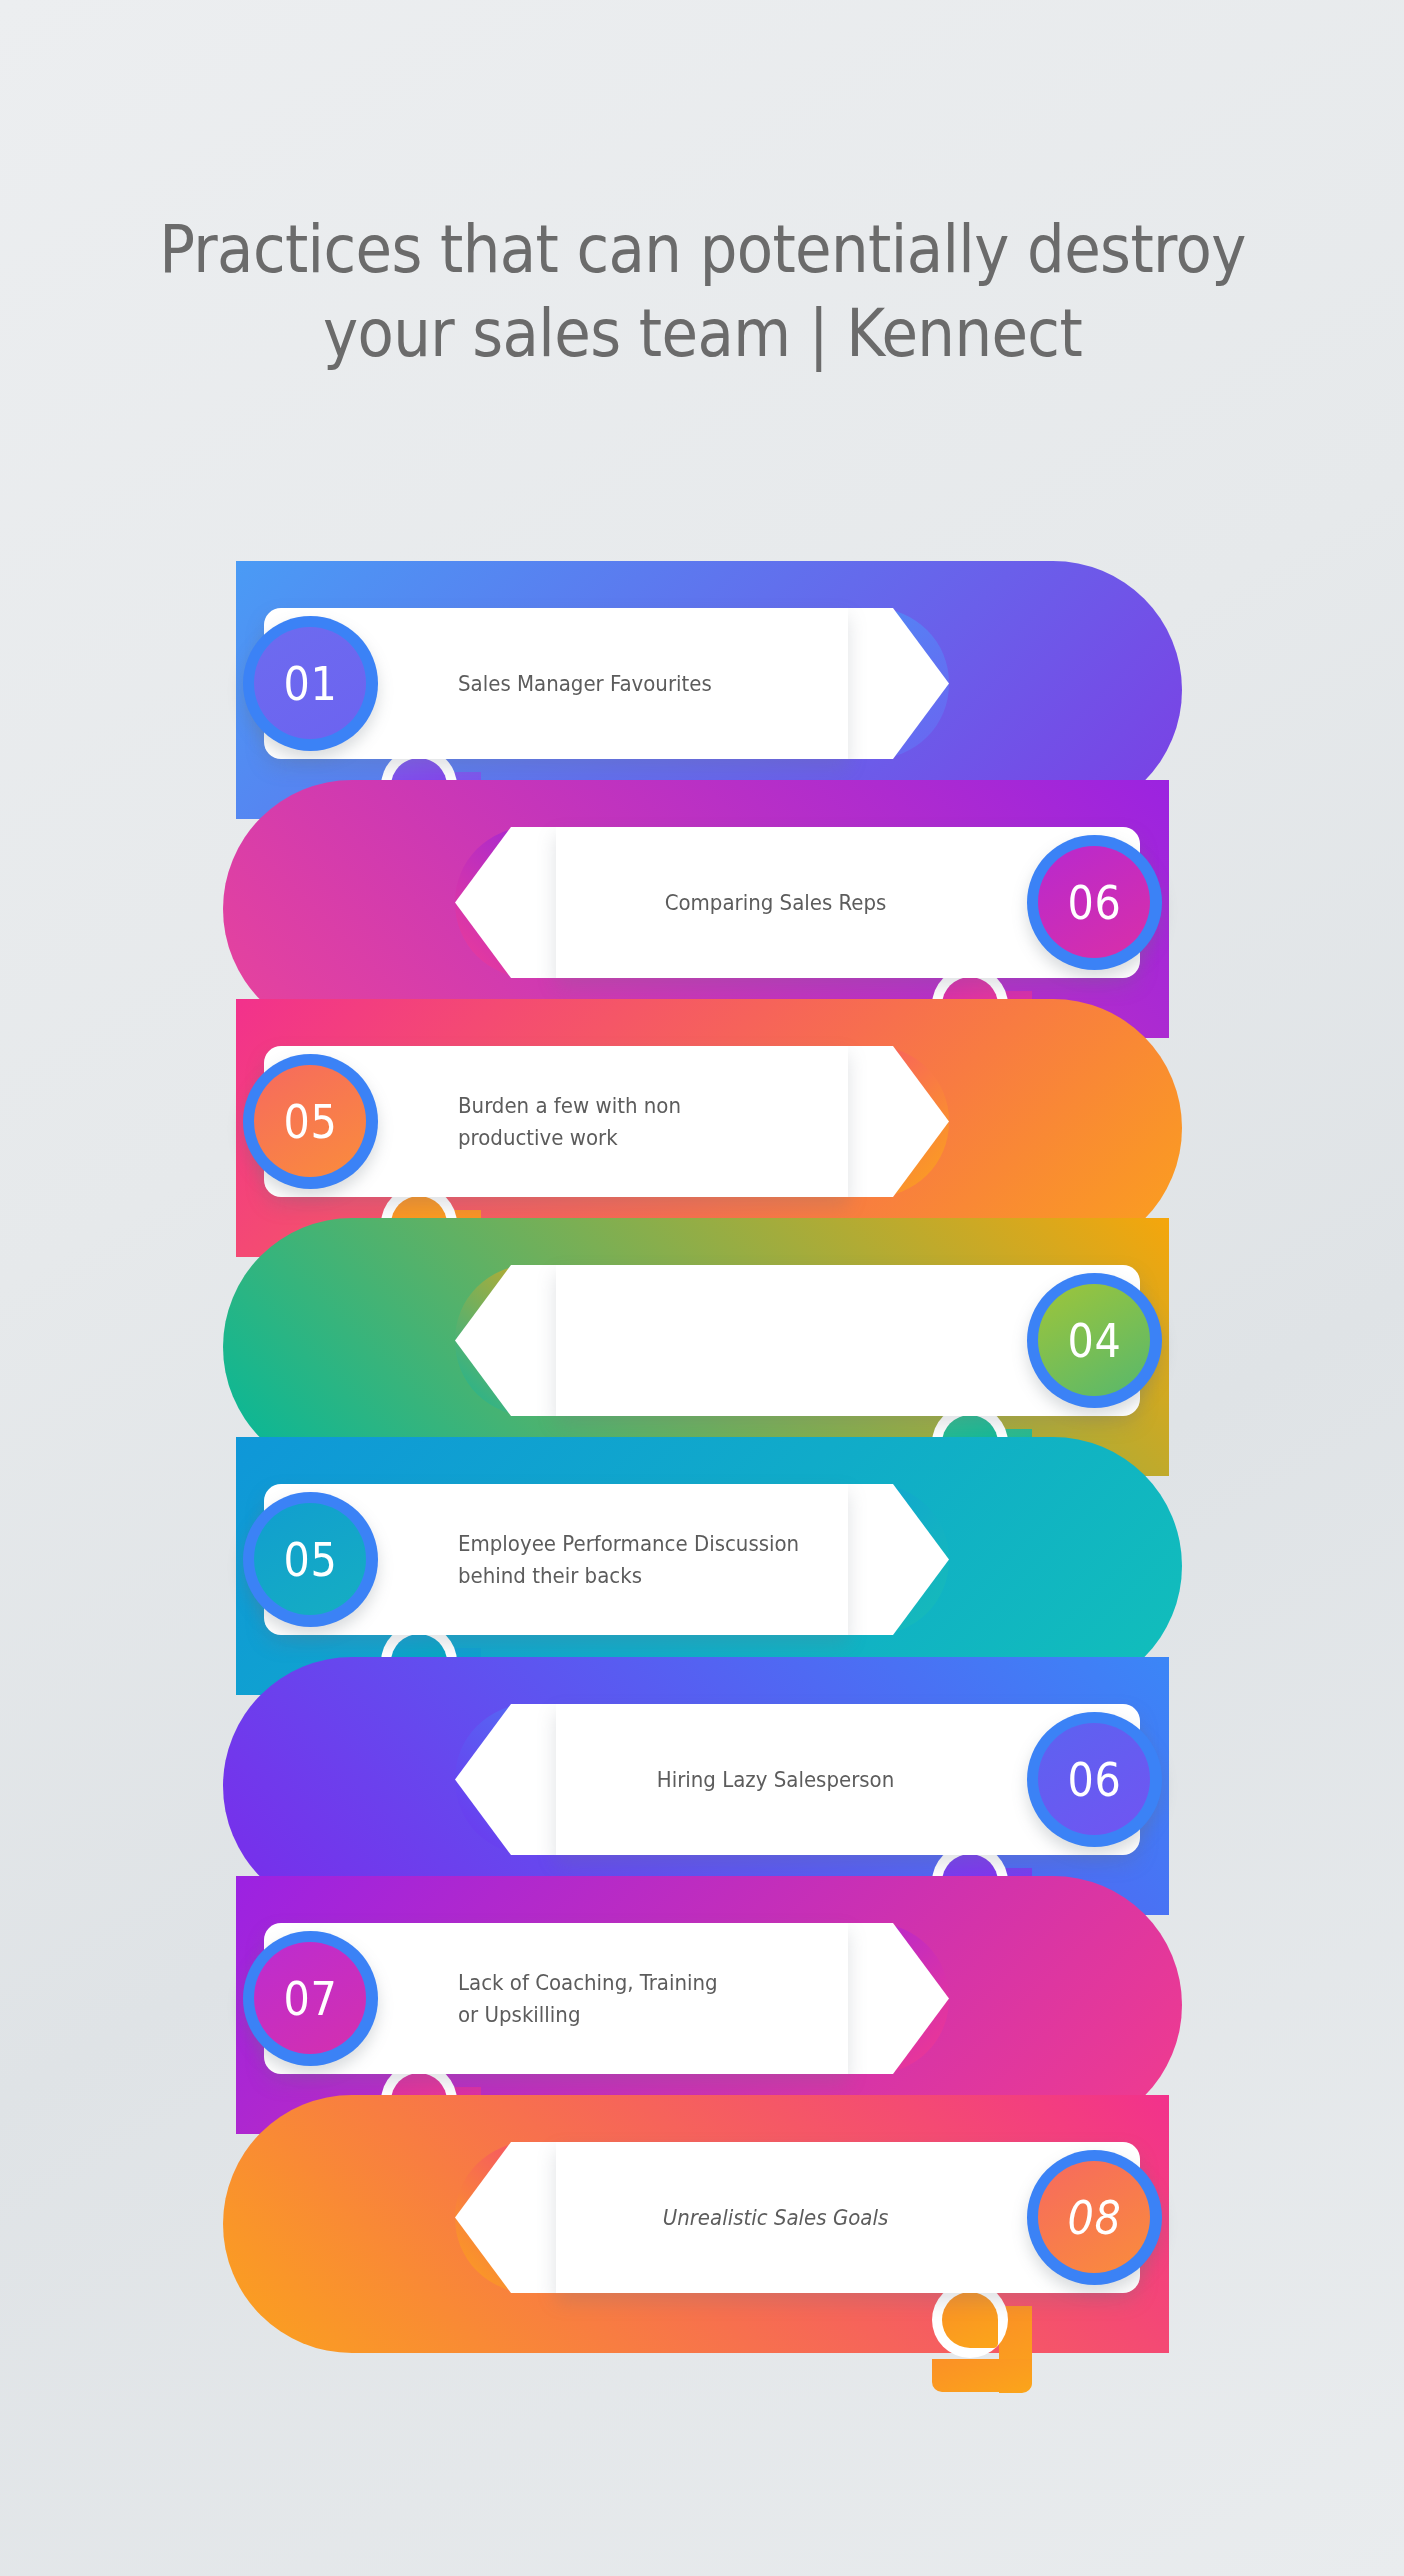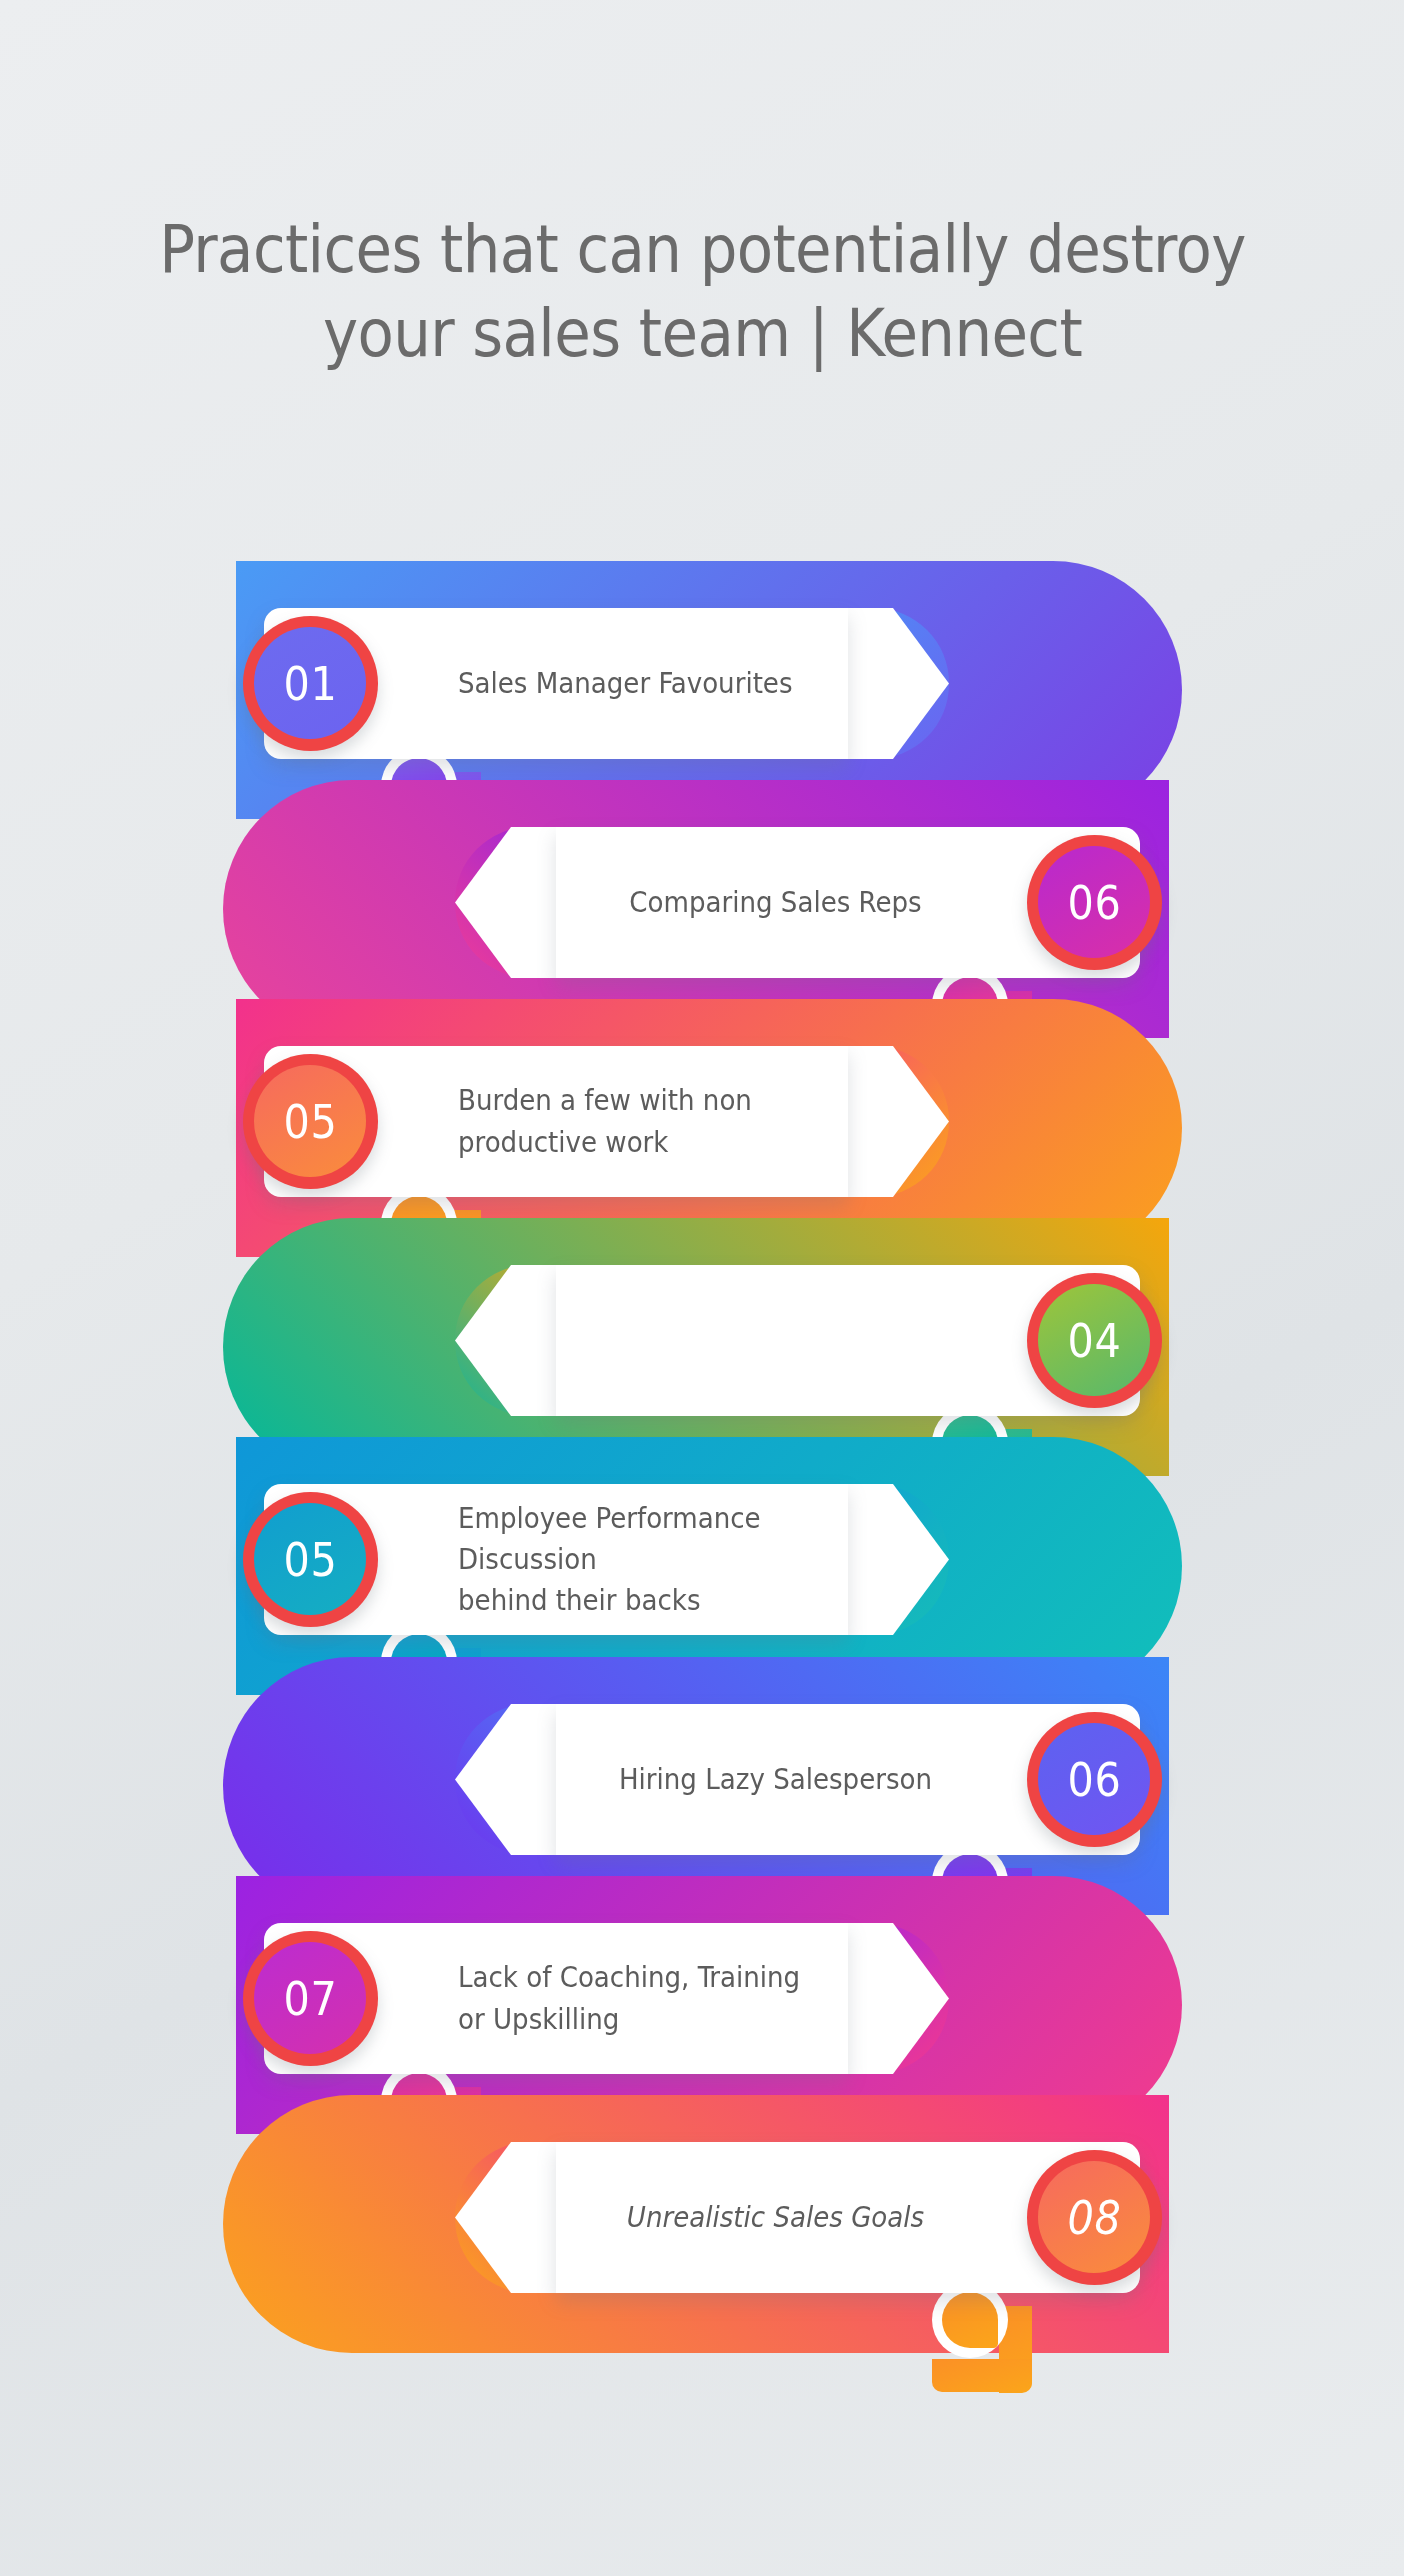--- a/index.html
+++ b/index.html
@@ -52,41 +52,41 @@
     clip-path:polygon(0 0,60% 0,100% 50%,60% 100%,0 100%);
   }
   .row.right .cap .notch{
     left:0;background:#ffffff;
     clip-path:polygon(40% 0,100% 0,100% 100%,40% 100%,0 50%);
   }
 
   
   .badge{
     position:absolute;top:55px;width:135px;height:135px;border-radius:50%;
-    background:#ef4444;
+    background:#3b82f6;
     box-shadow:0 7.9px 14.6px rgba(105,115,125,.26);
   }
   .row.left  .badge{left:243px;}
   .row.right .badge{left:1027px;}
   .badge .disc{
     position:absolute;left:11.2px;top:11.2px;width:112px;height:112px;border-radius:50%;
   }
   .badge .num{
     position:absolute;left:0;top:0;width:135px;height:135px;
     display:flex;align-items:center;justify-content:center;
     font-family:"DejaVu Sans Condensed","Liberation Sans",sans-serif;
     font-size:46px;color:#ffffff;font-weight:400;letter-spacing:0.6px;
   }
 
   
   .txt{
     position:absolute;top:47px;height:151px;width:427px;
     display:flex;align-items:center;
     font-family:"DejaVu Sans Condensed","Liberation Sans",sans-serif;
-    font-size:29px;line-height:1.42;color:#5c5c5c;font-weight:400;
+    font-size:22px;line-height:1.42;color:#5c5c5c;font-weight:400;
     white-space:pre-line;
   }
   .row.left  .txt{left:458px;justify-content:flex-start;text-align:left;}
   .row.right .txt{left:562px;justify-content:center;text-align:center;}
 
   
   .tail{position:absolute;width:110px;height:112px;}
   .row.left  .tail{left:371px;top:185px;}
   .row.right .tail{left:922px;top:185px;}
   .tail .drop{

